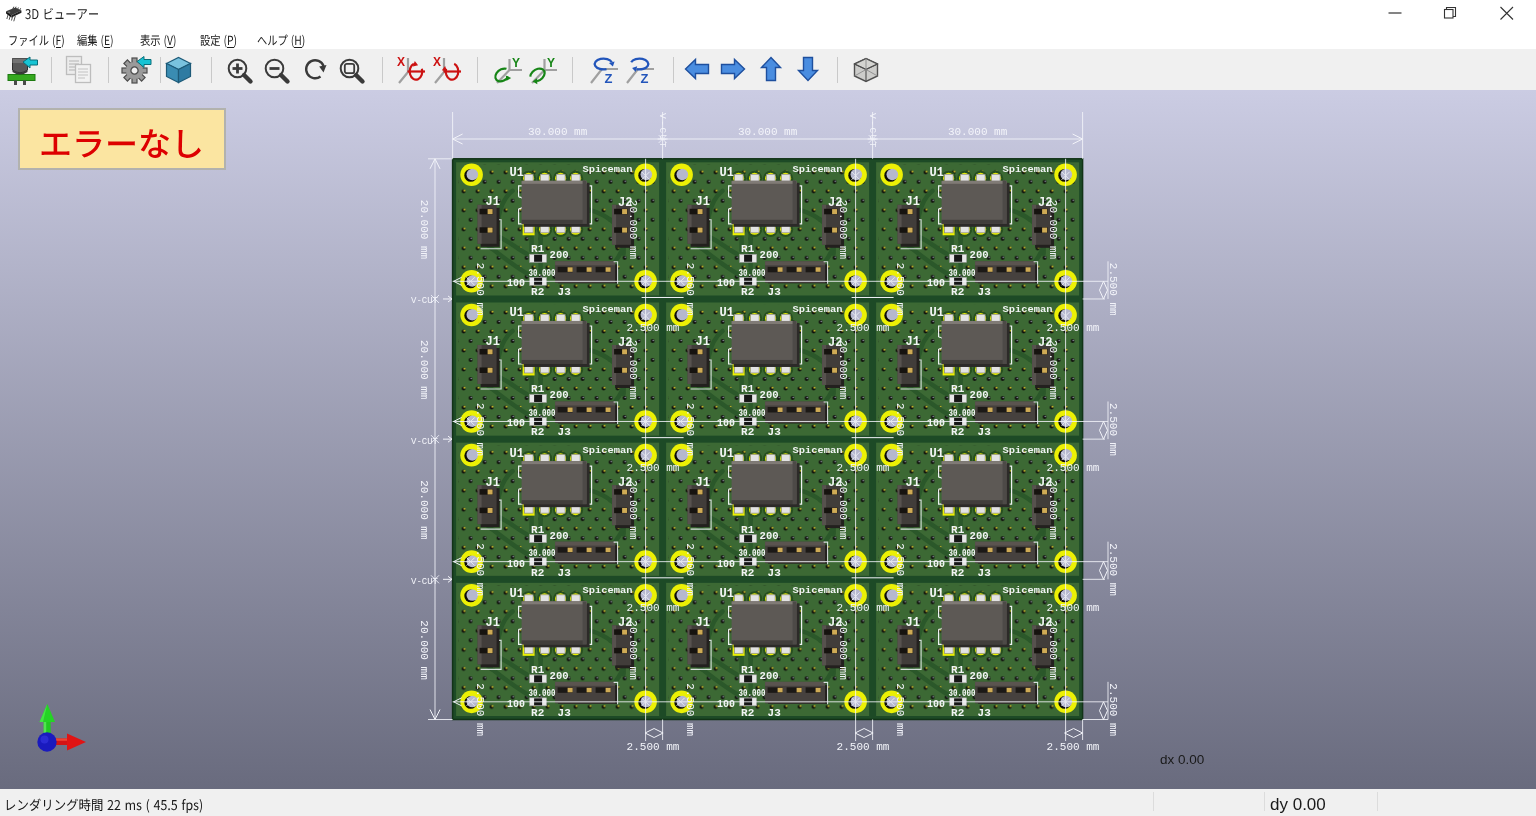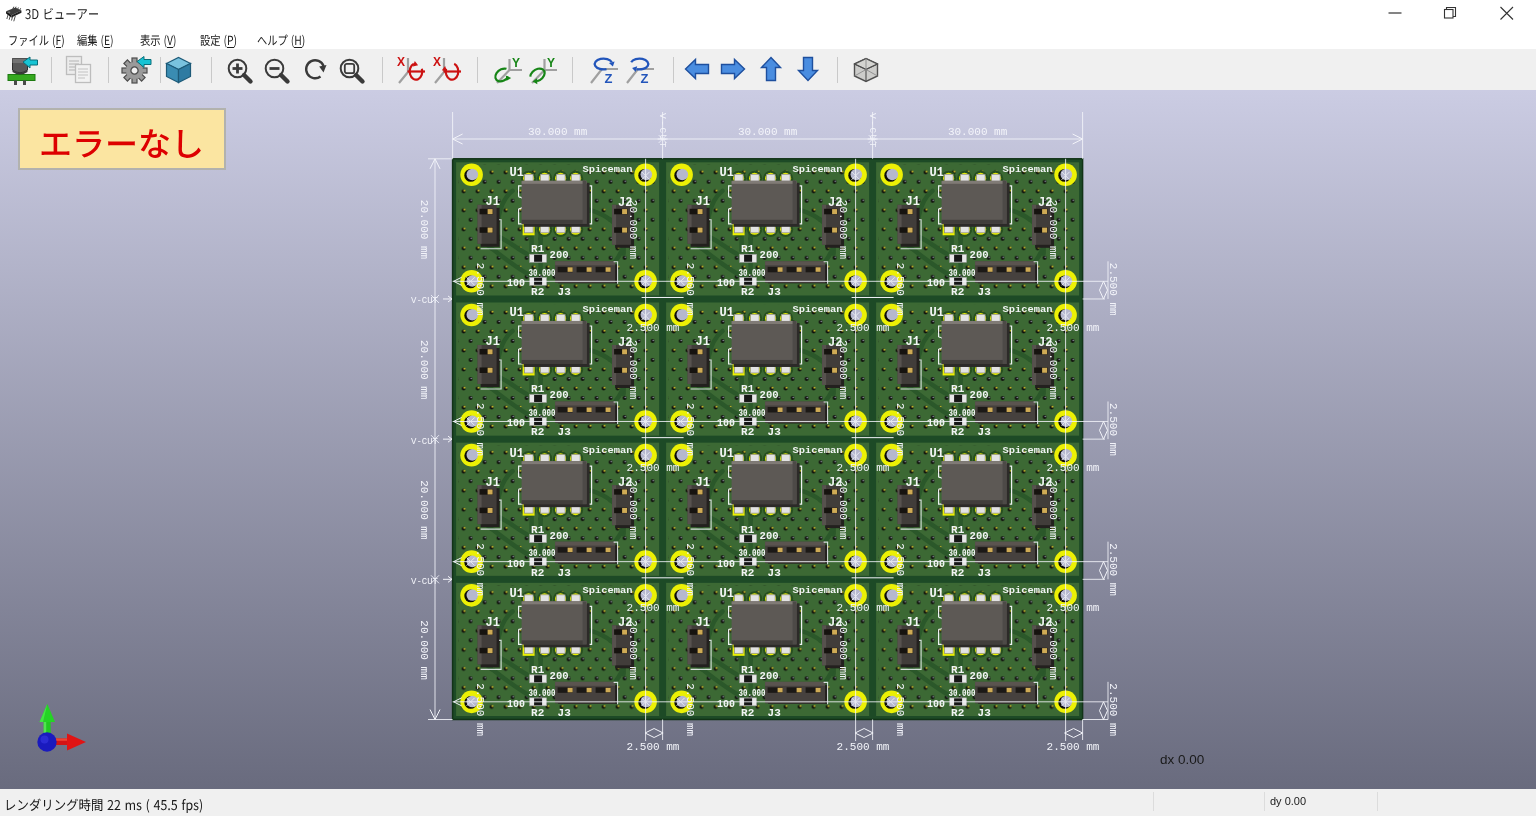--- a/index.html
+++ b/index.html
@@ -1582,12 +1582,12 @@
     </svg>
   </div>
 <div id="statusbar"></div>
 <svg style="position:absolute;left:4px;top:794px" width="203" height="22">
     <path transform="translate(0,16) scale(0.92,1)" d="M3.0 -0.4Q3.1 -0.6 3.1 -0.7Q3.1 -0.9 3.1 -1.1Q3.1 -1.3 3.1 -1.9Q3.1 -2.4 3.1 -3.2Q3.1 -3.9 3.1 -4.8Q3.1 -5.6 3.1 -6.4Q3.1 -7.2 3.1 -7.9Q3.1 -8.5 3.1 -8.8Q3.1 -9.0 3.1 -9.2Q3.1 -9.5 3.1 -9.7Q3.0 -9.9 3.0 -10.0H4.3Q4.3 -9.8 4.3 -9.5Q4.2 -9.1 4.2 -8.8Q4.2 -8.5 4.2 -8.0Q4.2 -7.5 4.2 -6.9Q4.2 -6.2 4.2 -5.5Q4.2 -4.8 4.2 -4.1Q4.2 -3.4 4.2 -2.8Q4.2 -2.1 4.2 -1.7Q4.2 -1.3 4.2 -1.2Q5.2 -1.4 6.3 -1.8Q7.3 -2.3 8.3 -2.9Q9.3 -3.5 10.1 -4.2Q11.0 -4.9 11.6 -5.8L12.2 -4.8Q10.9 -3.2 8.9 -2.0Q6.9 -0.7 4.3 0.0Q4.2 0.0 4.1 0.1Q3.9 0.1 3.8 0.2Z M16.6 -9.9Q16.9 -9.6 17.4 -9.3Q17.9 -8.9 18.4 -8.5Q18.9 -8.1 19.3 -7.8Q19.7 -7.4 20.0 -7.1L19.2 -6.2Q18.9 -6.5 18.5 -6.9Q18.1 -7.3 17.6 -7.7Q17.1 -8.1 16.6 -8.5Q16.2 -8.8 15.8 -9.1ZM15.4 -0.8Q16.6 -1.0 17.6 -1.3Q18.5 -1.6 19.4 -2.0Q20.2 -2.4 20.8 -2.8Q21.8 -3.5 22.7 -4.3Q23.6 -5.2 24.3 -6.1Q24.9 -7.0 25.3 -7.8L26.0 -6.6Q25.5 -5.8 24.8 -4.9Q24.2 -4.1 23.3 -3.3Q22.5 -2.5 21.4 -1.8Q20.8 -1.4 19.9 -1.0Q19.1 -0.6 18.2 -0.3Q17.2 0.1 16.1 0.3Z M37.3 -10.9Q37.5 -10.6 37.7 -10.3Q37.9 -10.0 38.1 -9.6Q38.3 -9.3 38.4 -9.0L37.7 -8.7Q37.5 -9.1 37.2 -9.7Q36.9 -10.2 36.6 -10.6ZM38.8 -11.4Q39.0 -11.2 39.2 -10.8Q39.4 -10.5 39.6 -10.2Q39.8 -9.8 39.9 -9.6L39.2 -9.3Q39.0 -9.7 38.7 -10.2Q38.4 -10.7 38.1 -11.1ZM32.2 -5.9Q32.8 -5.5 33.5 -5.0Q34.3 -4.6 35.0 -4.1Q35.7 -3.6 36.3 -3.1Q37.0 -2.6 37.5 -2.2L36.7 -1.3Q36.2 -1.7 35.6 -2.2Q34.9 -2.7 34.2 -3.2Q33.5 -3.8 32.8 -4.2Q32.1 -4.7 31.4 -5.1ZM38.3 -8.3Q38.3 -8.2 38.2 -8.0Q38.1 -7.8 38.0 -7.6Q37.8 -6.9 37.5 -6.1Q37.1 -5.3 36.7 -4.5Q36.2 -3.7 35.6 -3.0Q34.7 -1.9 33.3 -0.8Q32.0 0.2 30.0 0.9L29.1 0.1Q30.3 -0.3 31.4 -0.9Q32.4 -1.5 33.2 -2.2Q34.1 -2.8 34.7 -3.6Q35.2 -4.2 35.6 -4.9Q36.1 -5.7 36.4 -6.4Q36.7 -7.2 36.9 -7.8H31.9L32.3 -8.7H36.6Q36.8 -8.7 37.1 -8.8Q37.3 -8.8 37.5 -8.9ZM33.8 -10.3Q33.6 -10.0 33.5 -9.7Q33.3 -9.4 33.2 -9.2Q32.8 -8.5 32.2 -7.6Q31.5 -6.7 30.7 -5.8Q29.8 -5.0 28.7 -4.2L27.8 -4.9Q29.0 -5.6 29.8 -6.5Q30.7 -7.3 31.3 -8.2Q31.8 -9.0 32.1 -9.6Q32.2 -9.8 32.4 -10.1Q32.5 -10.4 32.6 -10.7Z M51.0 -10.2Q51.0 -10.0 50.9 -9.7Q50.9 -9.4 50.9 -9.1Q50.9 -8.8 50.9 -8.4Q50.9 -8.0 50.9 -7.6Q50.9 -7.1 50.9 -6.9Q50.9 -5.7 50.8 -4.8Q50.8 -4.0 50.6 -3.4Q50.4 -2.8 50.1 -2.3Q49.9 -1.9 49.5 -1.4Q49.1 -0.9 48.5 -0.5Q48.0 -0.1 47.4 0.1Q46.8 0.4 46.3 0.6L45.4 -0.4Q46.4 -0.6 47.2 -1.0Q48.0 -1.5 48.6 -2.2Q49.0 -2.6 49.2 -3.0Q49.5 -3.5 49.6 -4.0Q49.7 -4.6 49.7 -5.3Q49.8 -6.0 49.8 -6.9Q49.8 -7.2 49.8 -7.6Q49.8 -8.0 49.8 -8.4Q49.8 -8.8 49.8 -9.1Q49.8 -9.4 49.8 -9.7Q49.7 -10.0 49.7 -10.2ZM44.7 -10.1Q44.7 -9.9 44.7 -9.7Q44.7 -9.4 44.7 -9.2Q44.7 -9.1 44.7 -8.7Q44.7 -8.4 44.7 -7.9Q44.7 -7.5 44.7 -7.0Q44.7 -6.5 44.7 -6.0Q44.7 -5.5 44.7 -5.2Q44.7 -4.8 44.7 -4.7Q44.7 -4.4 44.7 -4.1Q44.7 -3.8 44.7 -3.6H43.5Q43.5 -3.8 43.5 -4.1Q43.5 -4.4 43.5 -4.7Q43.5 -4.8 43.5 -5.2Q43.5 -5.5 43.5 -6.0Q43.5 -6.5 43.5 -7.0Q43.5 -7.5 43.5 -8.0Q43.5 -8.4 43.5 -8.7Q43.5 -9.1 43.5 -9.2Q43.5 -9.3 43.5 -9.6Q43.5 -9.9 43.5 -10.1Z M57.1 -9.9Q57.4 -9.6 57.9 -9.3Q58.4 -8.9 58.9 -8.5Q59.4 -8.1 59.8 -7.8Q60.2 -7.4 60.5 -7.1L59.7 -6.2Q59.4 -6.5 59.0 -6.9Q58.6 -7.3 58.1 -7.7Q57.6 -8.1 57.1 -8.5Q56.7 -8.8 56.3 -9.1ZM55.9 -0.8Q57.1 -1.0 58.1 -1.3Q59.0 -1.6 59.9 -2.0Q60.7 -2.4 61.3 -2.8Q62.3 -3.5 63.2 -4.3Q64.1 -5.2 64.8 -6.1Q65.4 -7.0 65.8 -7.8L66.5 -6.6Q66.0 -5.8 65.3 -4.9Q64.7 -4.1 63.8 -3.3Q63.0 -2.5 61.9 -1.8Q61.3 -1.4 60.4 -1.0Q59.6 -0.6 58.7 -0.3Q57.7 0.1 56.6 0.3Z M77.8 -10.8Q78.0 -10.6 78.2 -10.2Q78.4 -9.9 78.6 -9.6Q78.8 -9.2 78.9 -9.0L78.2 -8.6Q78.0 -9.0 77.7 -9.6Q77.4 -10.1 77.1 -10.5ZM79.3 -11.3Q79.5 -11.1 79.7 -10.8Q79.9 -10.4 80.1 -10.1Q80.3 -9.8 80.4 -9.5L79.7 -9.2Q79.5 -9.6 79.2 -10.1Q78.9 -10.7 78.6 -11.0ZM78.7 -8.1Q78.6 -8.0 78.6 -7.8Q78.5 -7.6 78.4 -7.4Q78.2 -6.7 77.9 -5.9Q77.6 -5.1 77.1 -4.3Q76.6 -3.5 76.0 -2.7Q75.1 -1.6 73.8 -0.7Q72.5 0.2 70.6 0.9L69.7 0.0Q70.9 -0.3 71.9 -0.8Q72.9 -1.4 73.7 -2.0Q74.4 -2.6 75.1 -3.3Q75.6 -4.0 76.0 -4.7Q76.5 -5.5 76.8 -6.2Q77.1 -6.9 77.2 -7.6H72.2L72.6 -8.5Q72.8 -8.5 73.2 -8.5Q73.7 -8.5 74.3 -8.5Q74.8 -8.5 75.4 -8.5Q76.0 -8.5 76.4 -8.5Q76.8 -8.5 76.9 -8.5Q77.2 -8.5 77.4 -8.6Q77.7 -8.6 77.8 -8.7ZM74.2 -10.2Q74.0 -9.9 73.9 -9.6Q73.7 -9.3 73.6 -9.1Q73.2 -8.4 72.6 -7.5Q72.0 -6.6 71.2 -5.8Q70.3 -5.0 69.2 -4.2L68.3 -4.9Q69.2 -5.5 69.9 -6.1Q70.5 -6.7 71.1 -7.3Q71.6 -7.9 72.0 -8.5Q72.3 -9.0 72.5 -9.5Q72.6 -9.7 72.8 -10.0Q72.9 -10.3 73.0 -10.6Z M86.7 -9.7H93.4V-8.8H86.7ZM86.1 -7.1H94.0V-6.2H86.1ZM86.2 -4.7H93.9V-3.8H86.2ZM89.5 -11.4H90.5V-6.5H89.5ZM91.3 -6.3H92.3V-0.1Q92.3 0.3 92.2 0.5Q92.1 0.8 91.7 0.9Q91.4 1.0 90.9 1.0Q90.4 1.1 89.5 1.1Q89.5 0.9 89.4 0.6Q89.3 0.3 89.2 0.1Q89.8 0.1 90.3 0.1Q90.9 0.1 91.0 0.1Q91.2 0.1 91.2 0.1Q91.3 0.0 91.3 -0.1ZM87.0 -2.8 87.8 -3.3Q88.2 -3.0 88.5 -2.5Q88.9 -2.1 89.1 -1.7Q89.4 -1.3 89.6 -1.0L88.7 -0.4Q88.6 -0.8 88.3 -1.2Q88.0 -1.6 87.7 -2.0Q87.4 -2.5 87.0 -2.8ZM82.5 -10.5H85.9V-1.6H82.5V-2.5H84.9V-9.5H82.5ZM82.6 -6.5H85.4V-5.6H82.6ZM82.0 -10.5H83.0V-0.5H82.0Z M99.2 -3.1H103.3V-2.3H99.2ZM99.1 -5.1H103.8V-0.2H99.1V-1.0H102.8V-4.3H99.1ZM98.7 -5.1H99.6V0.5H98.7ZM96.2 -8.8H100.0V-8.1H96.2ZM102.4 -8.8H106.3V-8.1H102.4ZM105.8 -10.8H106.9V-0.3Q106.9 0.2 106.7 0.5Q106.6 0.8 106.3 0.9Q105.9 1.0 105.4 1.0Q104.8 1.1 104.0 1.1Q104.0 0.9 103.9 0.7Q103.9 0.6 103.8 0.4Q103.7 0.2 103.6 0.0Q104.0 0.1 104.4 0.1Q104.8 0.1 105.1 0.1Q105.4 0.0 105.5 0.0Q105.7 0.0 105.8 -0.0Q105.8 -0.1 105.8 -0.3ZM96.3 -10.8H100.6V-6.1H96.3V-6.9H99.7V-10.0H96.3ZM106.3 -10.8V-10.0H102.8V-6.9H106.3V-6.1H101.8V-10.8ZM95.7 -10.8H96.7V1.1H95.7Z M112.6 0.0V-0.7Q114.2 -2.1 115.2 -3.2Q116.2 -4.3 116.7 -5.3Q117.2 -6.3 117.2 -7.1Q117.2 -7.7 117.0 -8.1Q116.8 -8.6 116.4 -8.8Q116.0 -9.1 115.4 -9.1Q114.8 -9.1 114.2 -8.7Q113.7 -8.4 113.3 -7.9L112.6 -8.6Q113.2 -9.3 113.9 -9.7Q114.6 -10.1 115.5 -10.1Q116.4 -10.1 117.0 -9.7Q117.7 -9.4 118.0 -8.7Q118.4 -8.0 118.4 -7.2Q118.4 -6.2 117.9 -5.2Q117.4 -4.2 116.5 -3.1Q115.7 -2.1 114.5 -1.0Q114.9 -1.0 115.3 -1.0Q115.8 -1.1 116.1 -1.1H118.9V0.0Z M120.1 0.0V-0.7Q121.7 -2.1 122.7 -3.2Q123.7 -4.3 124.2 -5.3Q124.7 -6.3 124.7 -7.1Q124.7 -7.7 124.5 -8.1Q124.3 -8.6 123.9 -8.8Q123.5 -9.1 122.9 -9.1Q122.2 -9.1 121.7 -8.7Q121.2 -8.4 120.8 -7.9L120.1 -8.6Q120.7 -9.3 121.4 -9.7Q122.1 -10.1 123.0 -10.1Q123.9 -10.1 124.5 -9.7Q125.2 -9.4 125.5 -8.7Q125.9 -8.0 125.9 -7.2Q125.9 -6.2 125.4 -5.2Q124.9 -4.2 124.0 -3.1Q123.2 -2.1 122.0 -1.0Q122.4 -1.0 122.8 -1.0Q123.2 -1.1 123.6 -1.1H126.4V0.0Z M132.3 0.0V-7.3H133.3L133.5 -6.3H133.5Q134.0 -6.8 134.5 -7.2Q135.1 -7.5 135.8 -7.5Q136.6 -7.5 137.1 -7.1Q137.6 -6.8 137.8 -6.1Q138.4 -6.7 139.0 -7.1Q139.5 -7.5 140.2 -7.5Q141.3 -7.5 141.9 -6.8Q142.4 -6.0 142.4 -4.6V0.0H141.2V-4.5Q141.2 -5.5 140.9 -6.0Q140.5 -6.4 139.8 -6.4Q139.4 -6.4 139.0 -6.2Q138.5 -5.9 138.0 -5.3V0.0H136.8V-4.5Q136.8 -5.5 136.4 -6.0Q136.1 -6.4 135.4 -6.4Q135.0 -6.4 134.5 -6.2Q134.1 -5.9 133.6 -5.3V0.0Z M146.7 0.2Q146.0 0.2 145.3 -0.1Q144.5 -0.4 144.0 -0.8L144.6 -1.7Q145.1 -1.3 145.6 -1.0Q146.1 -0.8 146.8 -0.8Q147.5 -0.8 147.9 -1.1Q148.2 -1.5 148.2 -1.9Q148.2 -2.3 148.0 -2.6Q147.7 -2.8 147.3 -3.0Q147.0 -3.2 146.5 -3.3Q146.0 -3.5 145.6 -3.8Q145.1 -4.0 144.7 -4.4Q144.4 -4.8 144.4 -5.4Q144.4 -6.0 144.7 -6.5Q145.0 -7.0 145.6 -7.2Q146.2 -7.5 146.9 -7.5Q147.6 -7.5 148.2 -7.3Q148.8 -7.0 149.2 -6.7L148.6 -5.9Q148.2 -6.2 147.8 -6.4Q147.4 -6.6 147.0 -6.6Q146.3 -6.6 145.9 -6.2Q145.6 -5.9 145.6 -5.5Q145.6 -5.2 145.8 -4.9Q146.0 -4.7 146.4 -4.5Q146.8 -4.4 147.2 -4.2Q147.6 -4.1 148.0 -3.9Q148.4 -3.7 148.7 -3.5Q149.0 -3.2 149.2 -2.9Q149.4 -2.5 149.4 -2.0Q149.4 -1.4 149.1 -0.9Q148.8 -0.4 148.2 -0.1Q147.6 0.2 146.7 0.2Z M157.2 2.7Q156.3 1.1 155.7 -0.5Q155.2 -2.2 155.2 -4.2Q155.2 -6.2 155.7 -7.9Q156.3 -9.5 157.2 -11.0L157.9 -10.7Q157.1 -9.3 156.6 -7.6Q156.2 -5.9 156.2 -4.2Q156.2 -2.5 156.6 -0.8Q157.1 0.9 157.9 2.3Z M167.2 0.0V-6.7Q167.2 -7.1 167.2 -7.6Q167.2 -8.2 167.2 -8.5H167.2Q167.0 -8.2 166.8 -7.8Q166.6 -7.4 166.4 -7.1L164.1 -3.7H169.6V-2.7H162.8V-3.5L167.0 -9.9H168.3V0.0Z M173.6 0.2Q172.8 0.2 172.2 -0.0Q171.6 -0.2 171.2 -0.5Q170.8 -0.8 170.4 -1.1L171.0 -1.9Q171.3 -1.7 171.7 -1.4Q172.0 -1.2 172.5 -1.0Q172.9 -0.8 173.5 -0.8Q174.1 -0.8 174.5 -1.1Q175.0 -1.4 175.3 -1.9Q175.6 -2.5 175.6 -3.2Q175.6 -4.2 175.0 -4.8Q174.5 -5.4 173.5 -5.4Q173.0 -5.4 172.7 -5.3Q172.3 -5.1 171.9 -4.9L171.2 -5.3L171.5 -9.9H176.4V-8.8H172.6L172.4 -6.0Q172.7 -6.2 173.1 -6.3Q173.4 -6.4 173.8 -6.4Q174.7 -6.4 175.4 -6.0Q176.0 -5.7 176.4 -5.0Q176.8 -4.3 176.8 -3.2Q176.8 -2.1 176.4 -1.4Q175.9 -0.6 175.2 -0.2Q174.4 0.2 173.6 0.2Z M179.4 0.2Q179.1 0.2 178.8 -0.1Q178.5 -0.4 178.5 -0.8Q178.5 -1.2 178.8 -1.4Q179.1 -1.7 179.4 -1.7Q179.8 -1.7 180.1 -1.4Q180.3 -1.2 180.3 -0.8Q180.3 -0.4 180.1 -0.1Q179.8 0.2 179.4 0.2Z M184.8 0.2Q184.1 0.2 183.5 -0.0Q182.9 -0.2 182.5 -0.5Q182.0 -0.8 181.7 -1.1L182.3 -1.9Q182.6 -1.7 182.9 -1.4Q183.3 -1.2 183.7 -1.0Q184.2 -0.8 184.7 -0.8Q185.3 -0.8 185.8 -1.1Q186.3 -1.4 186.5 -1.9Q186.8 -2.5 186.8 -3.2Q186.8 -4.2 186.3 -4.8Q185.7 -5.4 184.8 -5.4Q184.3 -5.4 183.9 -5.3Q183.6 -5.1 183.1 -4.9L182.5 -5.3L182.8 -9.9H187.6V-8.8H183.9L183.6 -6.0Q183.9 -6.2 184.3 -6.3Q184.7 -6.4 185.1 -6.4Q185.9 -6.4 186.6 -6.0Q187.3 -5.7 187.7 -5.0Q188.1 -4.3 188.1 -3.2Q188.1 -2.1 187.6 -1.4Q187.1 -0.6 186.4 -0.2Q185.7 0.2 184.8 0.2Z M194.3 0.0V-8.5Q194.3 -9.2 194.5 -9.8Q194.8 -10.3 195.2 -10.6Q195.7 -10.9 196.4 -10.9Q196.8 -10.9 197.1 -10.9Q197.4 -10.8 197.6 -10.7L197.4 -9.7Q197.0 -9.9 196.6 -9.9Q196.0 -9.9 195.8 -9.6Q195.5 -9.2 195.5 -8.5V0.0ZM193.3 -6.3V-7.3L194.3 -7.3H197.1V-6.3Z M198.5 3.1V-7.3H199.5L199.6 -6.5H199.6Q200.1 -6.9 200.7 -7.2Q201.3 -7.5 202.0 -7.5Q202.9 -7.5 203.6 -7.1Q204.2 -6.6 204.6 -5.8Q204.9 -4.9 204.9 -3.8Q204.9 -2.5 204.4 -1.6Q204.0 -0.8 203.3 -0.3Q202.5 0.2 201.7 0.2Q201.2 0.2 200.7 -0.0Q200.2 -0.3 199.7 -0.7L199.7 0.6V3.1ZM201.5 -0.9Q202.1 -0.9 202.6 -1.2Q203.1 -1.6 203.3 -2.2Q203.6 -2.9 203.6 -3.8Q203.6 -4.6 203.4 -5.2Q203.2 -5.8 202.8 -6.1Q202.4 -6.5 201.7 -6.5Q201.2 -6.5 200.7 -6.2Q200.2 -6.0 199.7 -5.5V-1.6Q200.2 -1.2 200.7 -1.0Q201.1 -0.9 201.5 -0.9Z M208.8 0.2Q208.0 0.2 207.3 -0.1Q206.6 -0.4 206.0 -0.8L206.6 -1.7Q207.1 -1.3 207.6 -1.0Q208.1 -0.8 208.8 -0.8Q209.5 -0.8 209.9 -1.1Q210.3 -1.5 210.3 -1.9Q210.3 -2.3 210.0 -2.6Q209.8 -2.8 209.4 -3.0Q209.0 -3.2 208.6 -3.3Q208.1 -3.5 207.6 -3.8Q207.1 -4.0 206.8 -4.4Q206.4 -4.8 206.4 -5.4Q206.4 -6.0 206.7 -6.5Q207.0 -7.0 207.6 -7.2Q208.2 -7.5 209.0 -7.5Q209.6 -7.5 210.2 -7.3Q210.8 -7.0 211.2 -6.7L210.6 -5.9Q210.3 -6.2 209.9 -6.4Q209.5 -6.6 209.0 -6.6Q208.3 -6.6 207.9 -6.2Q207.6 -5.9 207.6 -5.5Q207.6 -5.2 207.8 -4.9Q208.1 -4.7 208.4 -4.5Q208.8 -4.4 209.2 -4.2Q209.6 -4.1 210.0 -3.9Q210.4 -3.7 210.7 -3.5Q211.0 -3.2 211.2 -2.9Q211.4 -2.5 211.4 -2.0Q211.4 -1.4 211.1 -0.9Q210.8 -0.4 210.2 -0.1Q209.6 0.2 208.8 0.2Z M213.3 2.7 212.5 2.3Q213.4 0.9 213.8 -0.8Q214.2 -2.5 214.2 -4.2Q214.2 -5.9 213.8 -7.6Q213.4 -9.3 212.5 -10.7L213.3 -11.0Q214.2 -9.5 214.7 -7.9Q215.2 -6.2 215.2 -4.2Q215.2 -2.2 214.7 -0.5Q214.2 1.1 213.3 2.7Z" fill="#1a1a1a"></path>
   </svg>
 <div class="ssep" style="left:1153px"></div>
 <div class="ssep" style="left:1264px"></div>
 <div class="ssep" style="left:1377px"></div>
 <div style="position:absolute;left:1160px;top:752px;font-size:13.5px;color:#1a1a1a">dx 0.00</div>
-<div style="position:absolute;left:1270px;top:795px;font-size:11px;color:#1a1a1a">dy 0.00</div>
+<div style="position:absolute;left:1270px;top:795px;font-size:17px;color:#1a1a1a">dy 0.00</div>
 </body></html>

